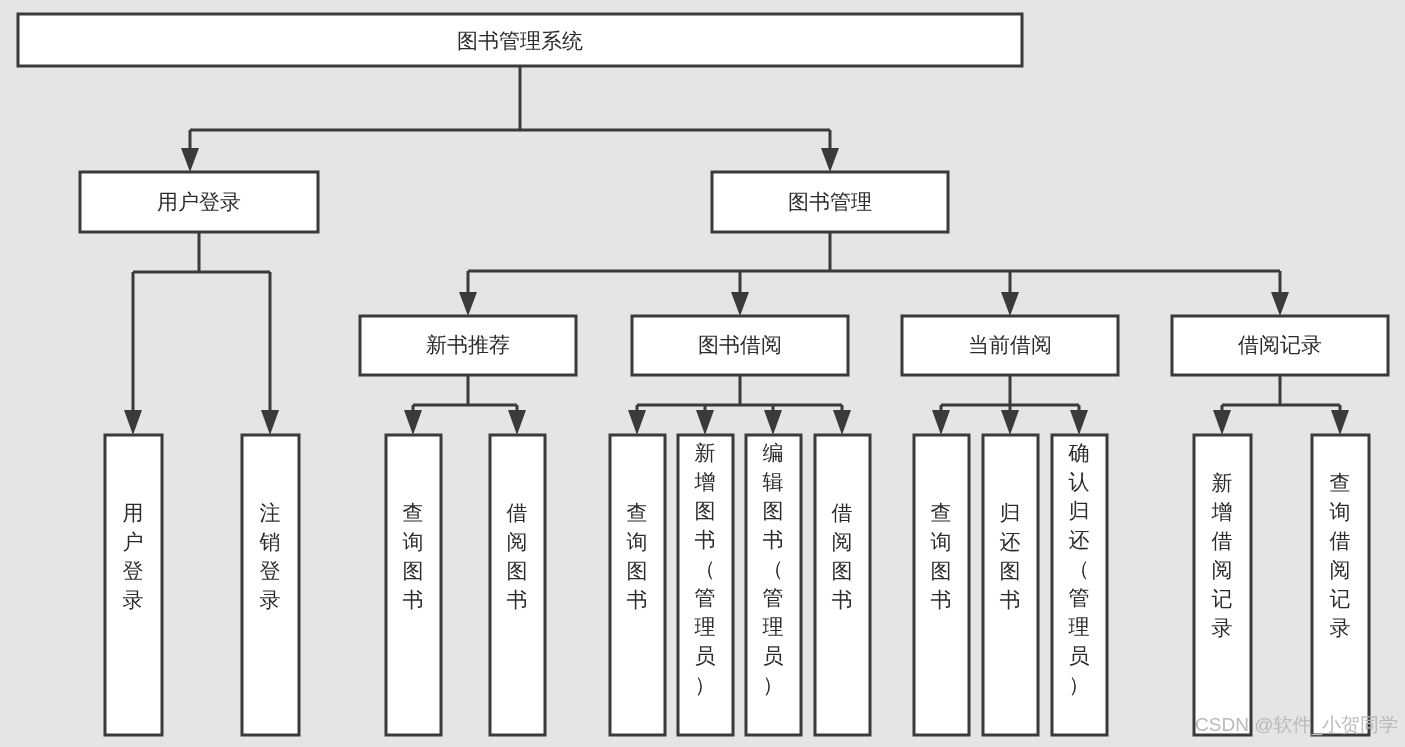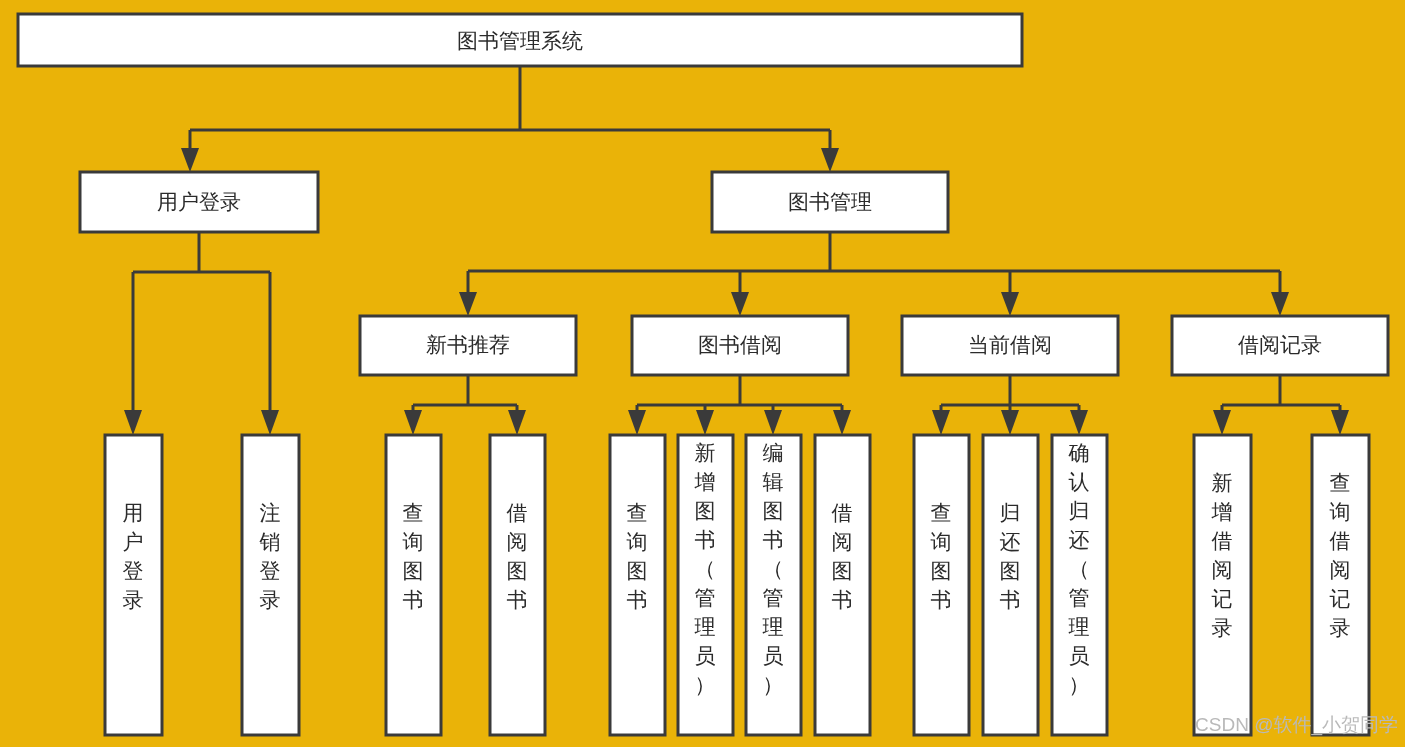--- a/index.html
+++ b/index.html
@@ -8,21 +8,21 @@
     padding: 0;
     background: #ffffff;
   }
   body {
     font-family: "Liberation Sans", "DejaVu Sans", sans-serif;
   }
   #diagram-root {
     position: relative;
     width: 1405px;
     height: 747px;
-    background: #eab308;
+    background: #e5e5e5;
     overflow: hidden;
   }
   svg.diagram-svg {
     position: absolute;
     top: 0;
     left: 0;
     width: 1405px;
     height: 747px;
     display: block;
   }

